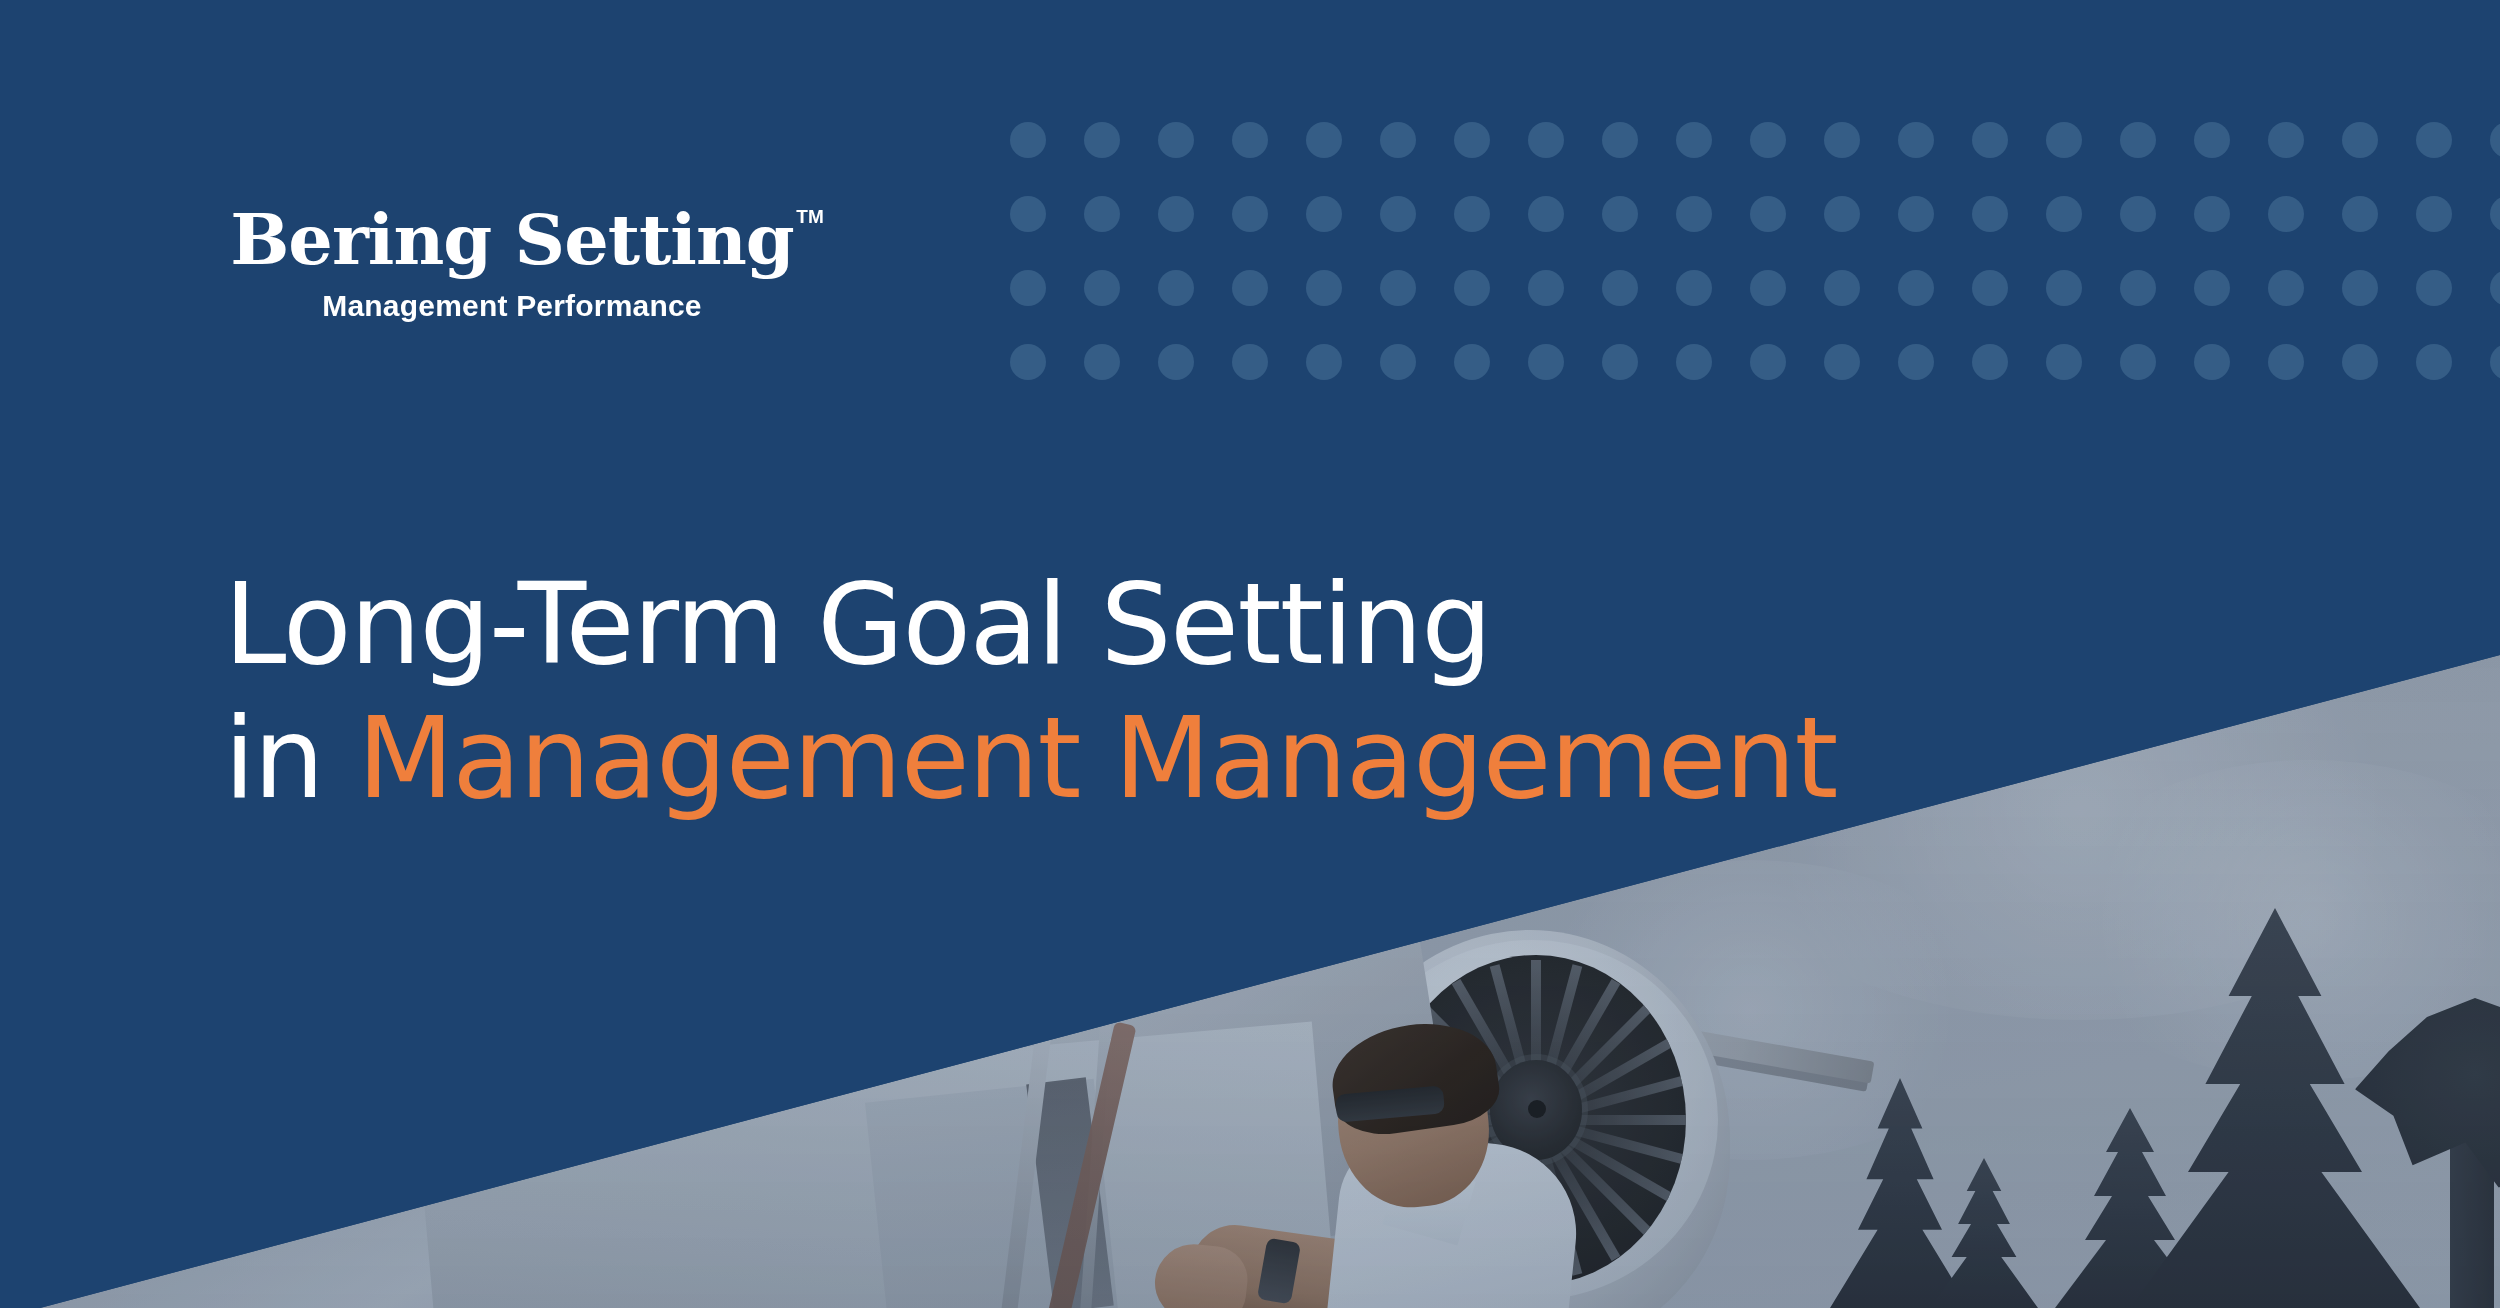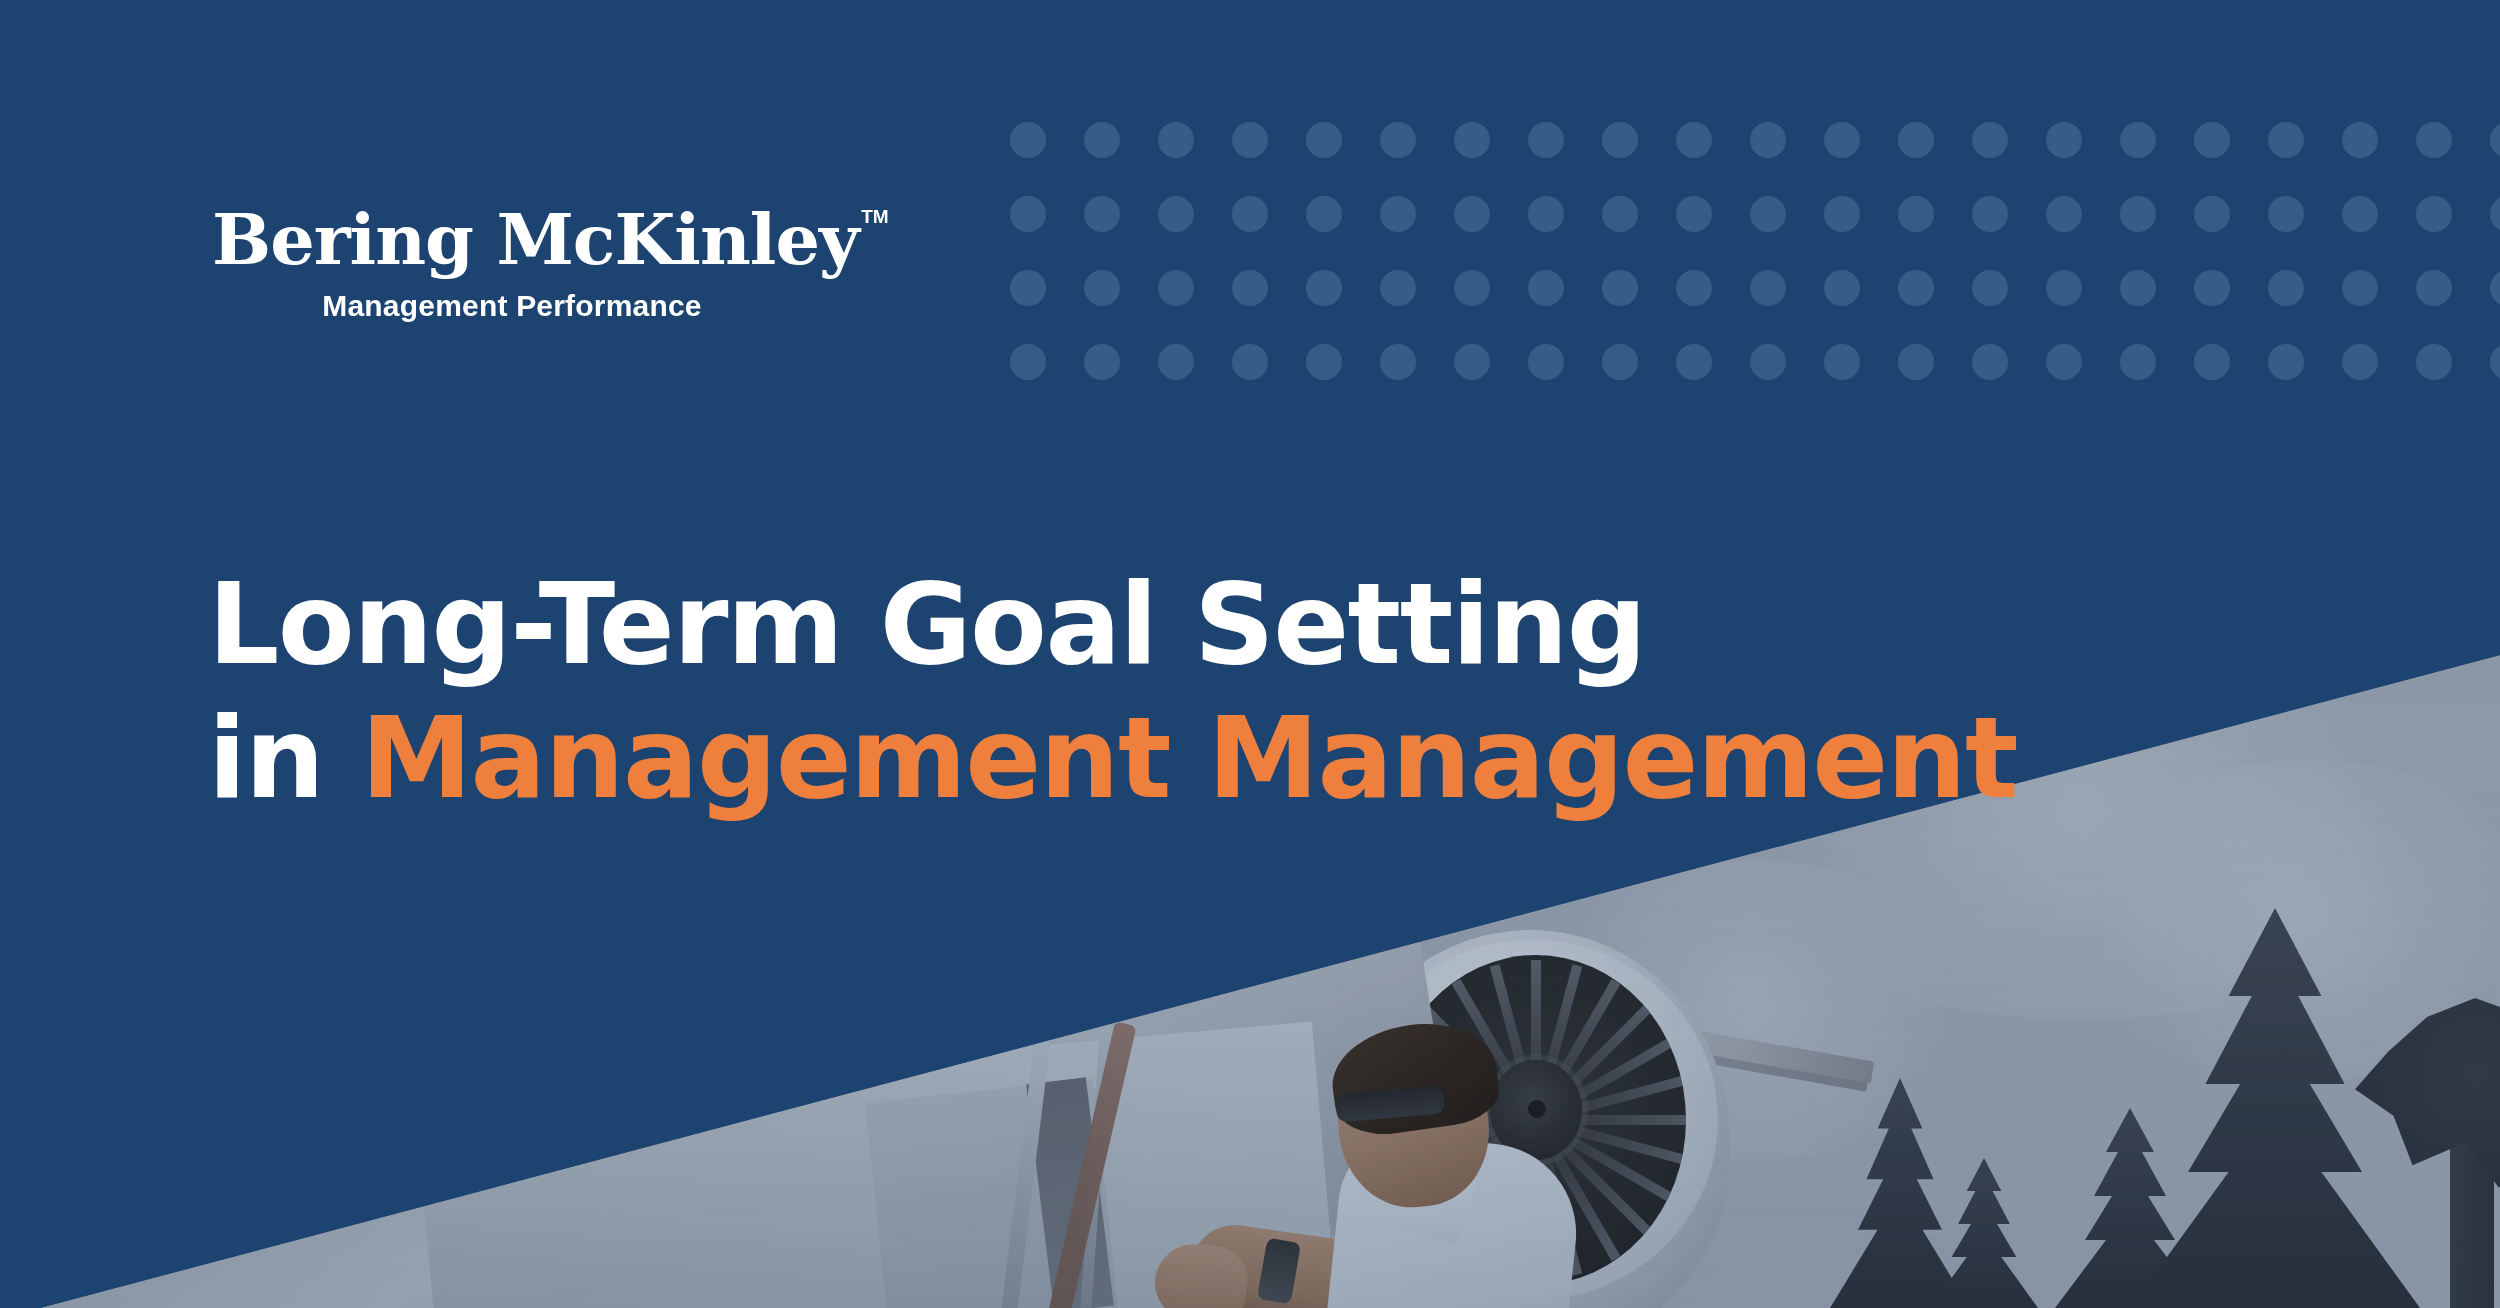--- a/index.html
+++ b/index.html
@@ -334,24 +334,24 @@
     font-weight: 700;
     font-size: 30px;
     letter-spacing: 0.2px;
     color: #ffffff;
     white-space: nowrap;
   }
 
   
   .headline {
     position: absolute;
-    left: 208px; top: 482px;
+    left: 224px; top: 482px;
     width: 1900px;
     font-family: "DejaVu Sans", "Liberation Sans", sans-serif;
-    font-weight: 700;
+    font-weight: 400;
     font-size: 112px;
     line-height: 1.20;
     letter-spacing: -1.5px;
     color: #ffffff;
   }
   .headline .line { display: block; white-space: nowrap; }
   .accent { color: #ef7f3c; }
 </style>
 </head>
 <body>
@@ -511,21 +511,21 @@
       <div class="dot" style="width: 36px; height: 36px; background: rgb(53, 93, 134);"></div>
       <div class="dot" style="width: 36px; height: 36px; background: rgb(53, 93, 134);"></div>
       <div class="dot" style="width: 36px; height: 36px; background: rgb(53, 93, 134);"></div>
       <div class="dot" style="width: 36px; height: 36px; background: rgb(53, 93, 134);"></div>
       <div class="dot" style="width: 36px; height: 36px; background: rgb(53, 93, 134);"></div>
       <div class="dot" style="width: 36px; height: 36px; background: rgb(53, 93, 134);"></div>
     </div>
 
   <div class="logo-block">
     <div class="logo-word">
-      <span>Bering McKinley</span><span class="logo-tm">TM</span>
+      <span>Bering Setting</span><span class="logo-tm">TM</span>
     </div>
     <div class="logo-sub">Management Performance</div>
   </div>
 
   <h1 class="headline">
     <span class="line">Long-Term Goal Setting</span>
     <span class="line"><span>in </span><span class="accent">Management Management</span></span>
   </h1>
 
 </div>

